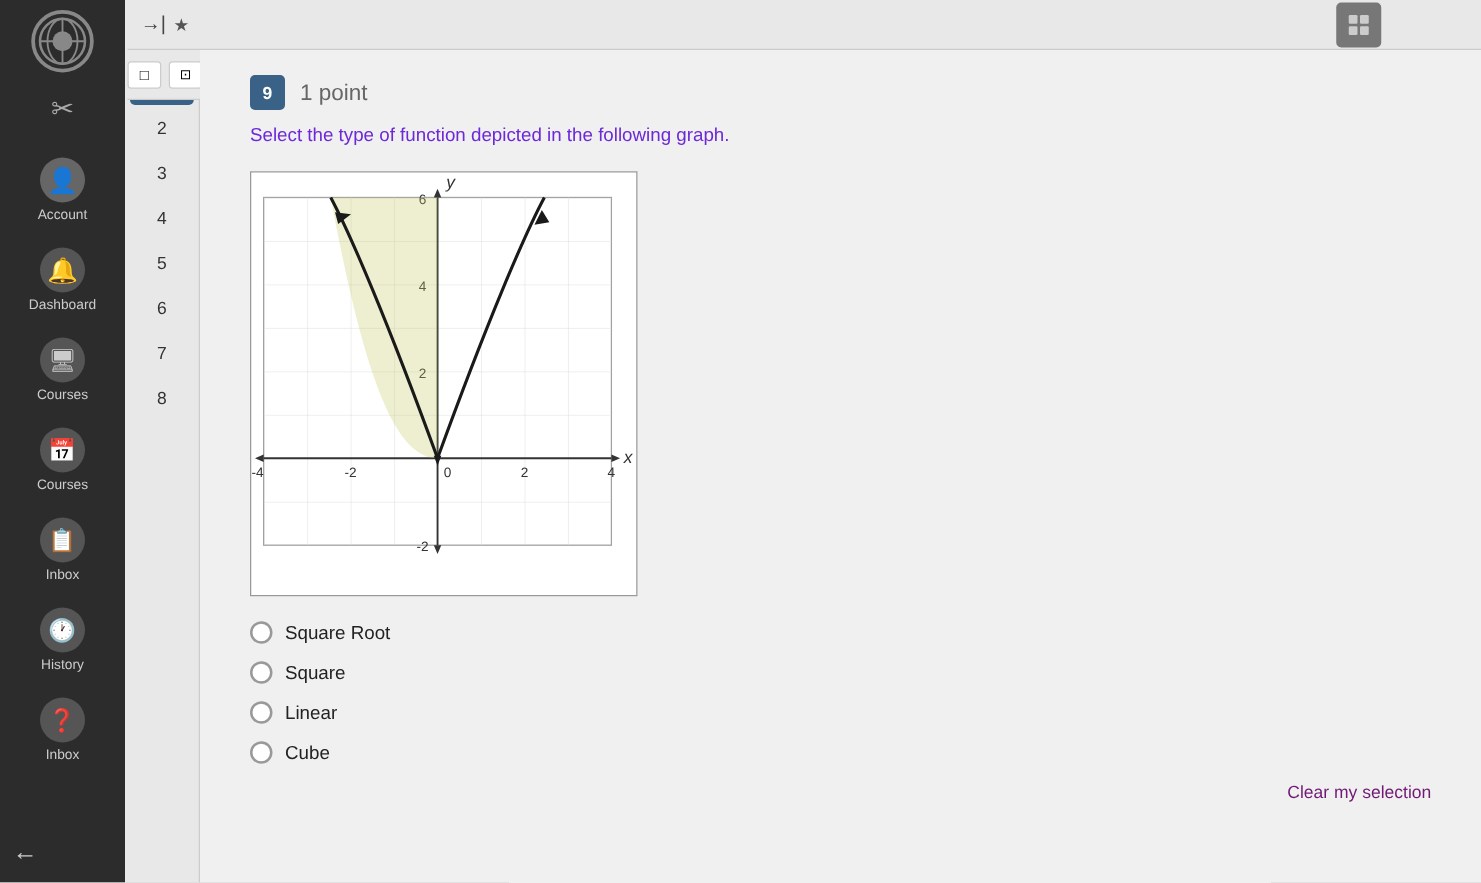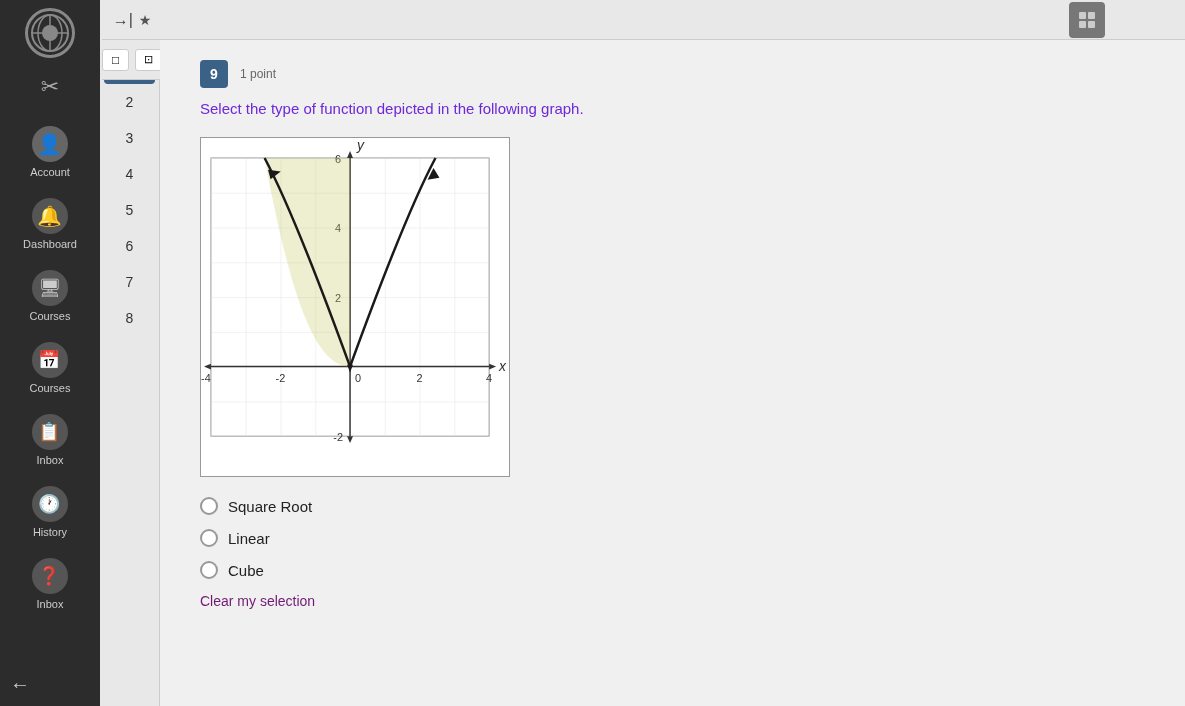--- a/index.html
+++ b/index.html
@@ -113,21 +113,21 @@
       height: 28px;
       border-radius: 4px;
       display: flex;
       align-items: center;
       justify-content: center;
       font-weight: bold;
       font-size: 14px;
     }
 
     .question-meta {
-      font-size: 12px;
+      font-size: 18px;
       color: #666;
     }
 
     .question-text {
       font-size: 15px;
       color: #6d28d9;
       margin-bottom: 20px;
     }
 
     
@@ -138,20 +138,21 @@
     }
 
     .graph-svg {
       border: 1px solid #999;
       background: white;
     }
 
     
     .answer-choices {
       margin-top: 10px;
+      text-align: right;
     }
 
     .answer-choice {
       display: flex;
       align-items: center;
       gap: 10px;
       margin-bottom: 14px;
       font-size: 15px;
       color: #222;
       cursor: pointer;
@@ -396,20 +397,24 @@
       </svg>
     </div>
 
     <div class="answer-choices">
       <div class="answer-choice">
         <div class="radio-circle"></div>
         <span>Square Root</span>
       </div>
       <div class="answer-choice">
         <div class="radio-circle"></div>
+        <span>Square</span>
+      </div>
+      <div class="answer-choice">
+        <div class="radio-circle"></div>
         <span>Linear</span>
       </div>
       <div class="answer-choice">
         <div class="radio-circle"></div>
         <span>Cube</span>
       </div>
 
       <div class="clear-selection">
         <span>Clear my selection</span>
       </div>

